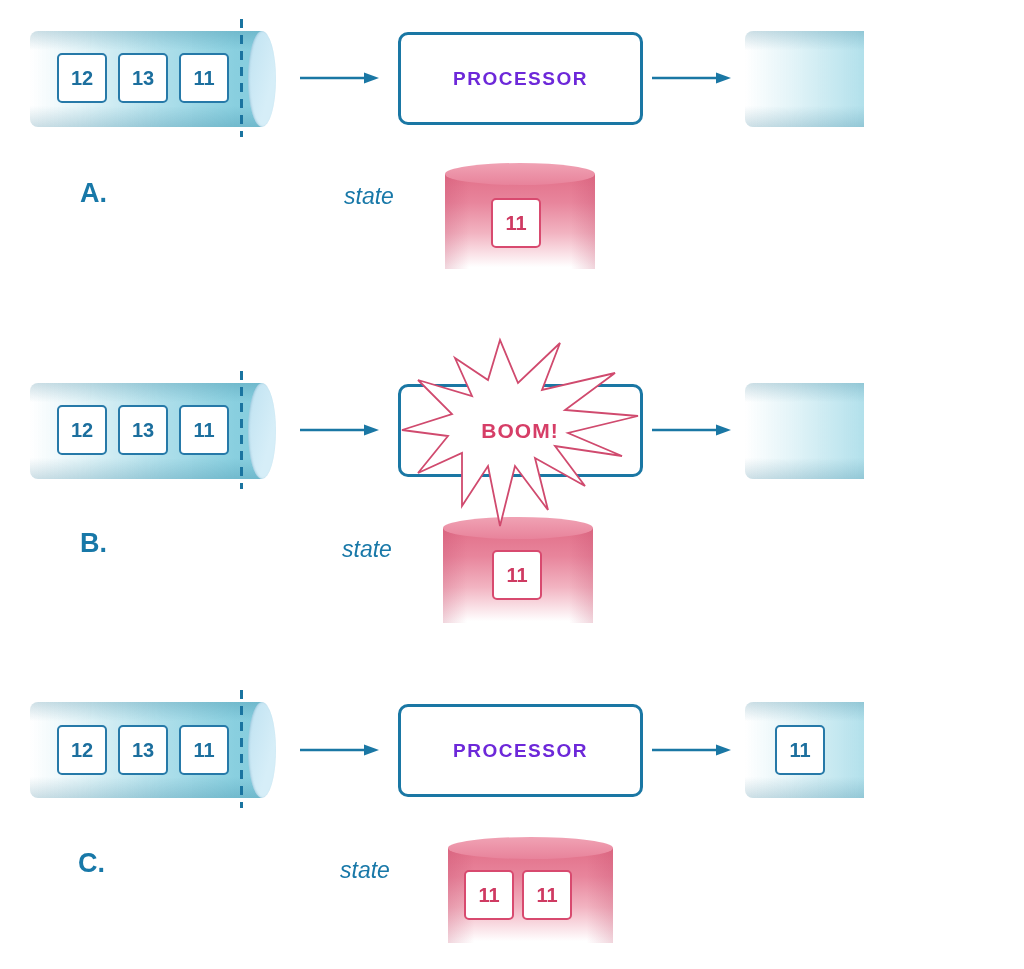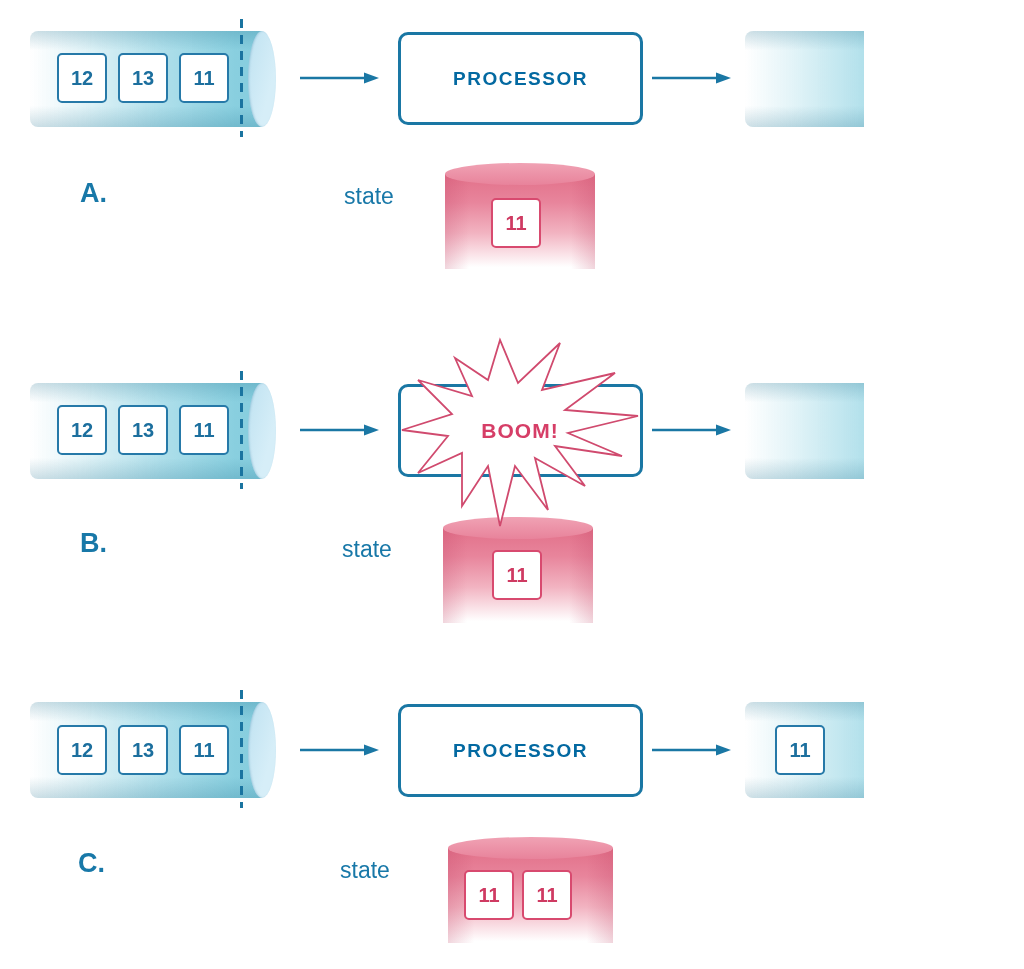--- a/index.html
+++ b/index.html
@@ -30,25 +30,25 @@
     border:2px solid #2679a8;border-radius:5px;box-sizing:border-box;
     display:flex;align-items:center;justify-content:center;
     font-weight:bold;font-size:20px;color:#1c6f9e;
   }
   .chip.pink{border-color:#d84a6f;color:#cf3a62;}
   
   .processor{
     position:absolute;width:245px;height:93px;background:#ffffff;box-sizing:border-box;
     border:3px solid #1a77a4;border-radius:10px;
     display:flex;align-items:center;justify-content:center;
-    font-weight:bold;font-size:19px;letter-spacing:1.5px;color:#0369a1;
+    font-weight:bold;font-size:19px;letter-spacing:1.5px;color:#6d28d9;
   }
   
   .row-label{position:absolute;font-weight:bold;font-size:27px;color:#1878a8;}
-  .state-label{position:absolute;font-size:23px;color:#1878a8;}
+  .state-label{position:absolute;font-size:23px;color:#1878a8;font-style:italic;}
   
   .arrow{position:absolute;overflow:visible;}
   .arrow line{stroke:#1a77a4;stroke-width:2.6;}
   .arrow polygon{fill:#1a77a4;}
   
   .cyl{position:absolute;width:150px;height:106px;}
   .cyl-top{
     position:absolute;left:0;top:0;width:100%;height:22px;border-radius:50%;z-index:2;
     background:linear-gradient(180deg,#f0a2b4 0%,#e8839b 100%);
   }

